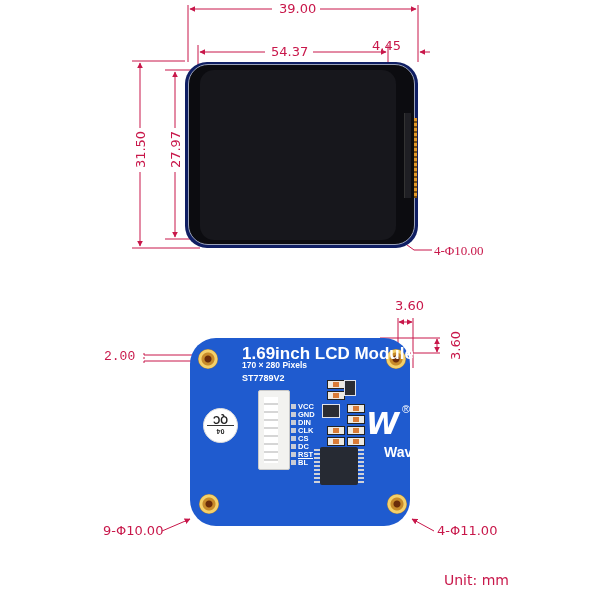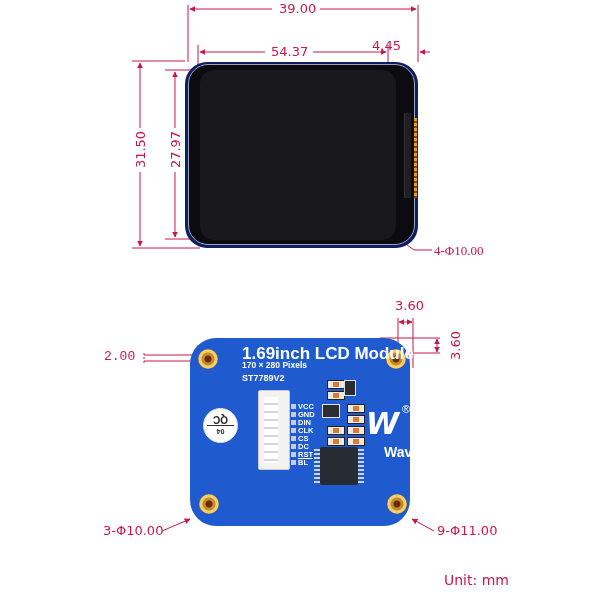--- a/index.html
+++ b/index.html
@@ -94,22 +94,22 @@
 
 <div class="abs lcd-outer"></div>
 <div class="abs lcd-bezel"></div>
 <div class="abs lcd-screen"></div>
 <div class="abs lcd-fpc"></div>
 <div class="abs lcd-pins"></div>
 
 <div class="dim" style="left:395px; top:298px;">3.60</div>
 <div class="dim dim-v" style="left:441px; top:338px;">3.60</div>
 <div class="dim" style="left:104px; top:349px;font-family:Liberation Mono, monospace;">2.00</div>
-<div class="dim" style="left:103px; top:523px;">3-Φ10.00</div>
-<div class="dim" style="left:437px; top:523px;">9-Φ11.00</div>
+<div class="dim" style="left:103px; top:523px;">9-Φ10.00</div>
+<div class="dim" style="left:437px; top:523px;">4-Φ11.00</div>
 
 <div class="abs pcb">
   <div class="hole" style="left:8px; top:11px;"></div>
   <div class="hole" style="left:196px; top:11px;"></div>
   <div class="hole" style="left:9px; top:156px;"></div>
   <div class="hole" style="left:197px; top:156px;"></div>
 
   <div class="pcb-text" style="left:52px; top:6px; font-size:17px;">1.69inch LCD Module</div>
   <div class="pcb-text" style="left:52px; top:22px; font-size:8.5px;">170 × 280 Pixels</div>
   <div class="pcb-text" style="left:52px; top:35px; font-size:9px;">ST7789V2</div>

